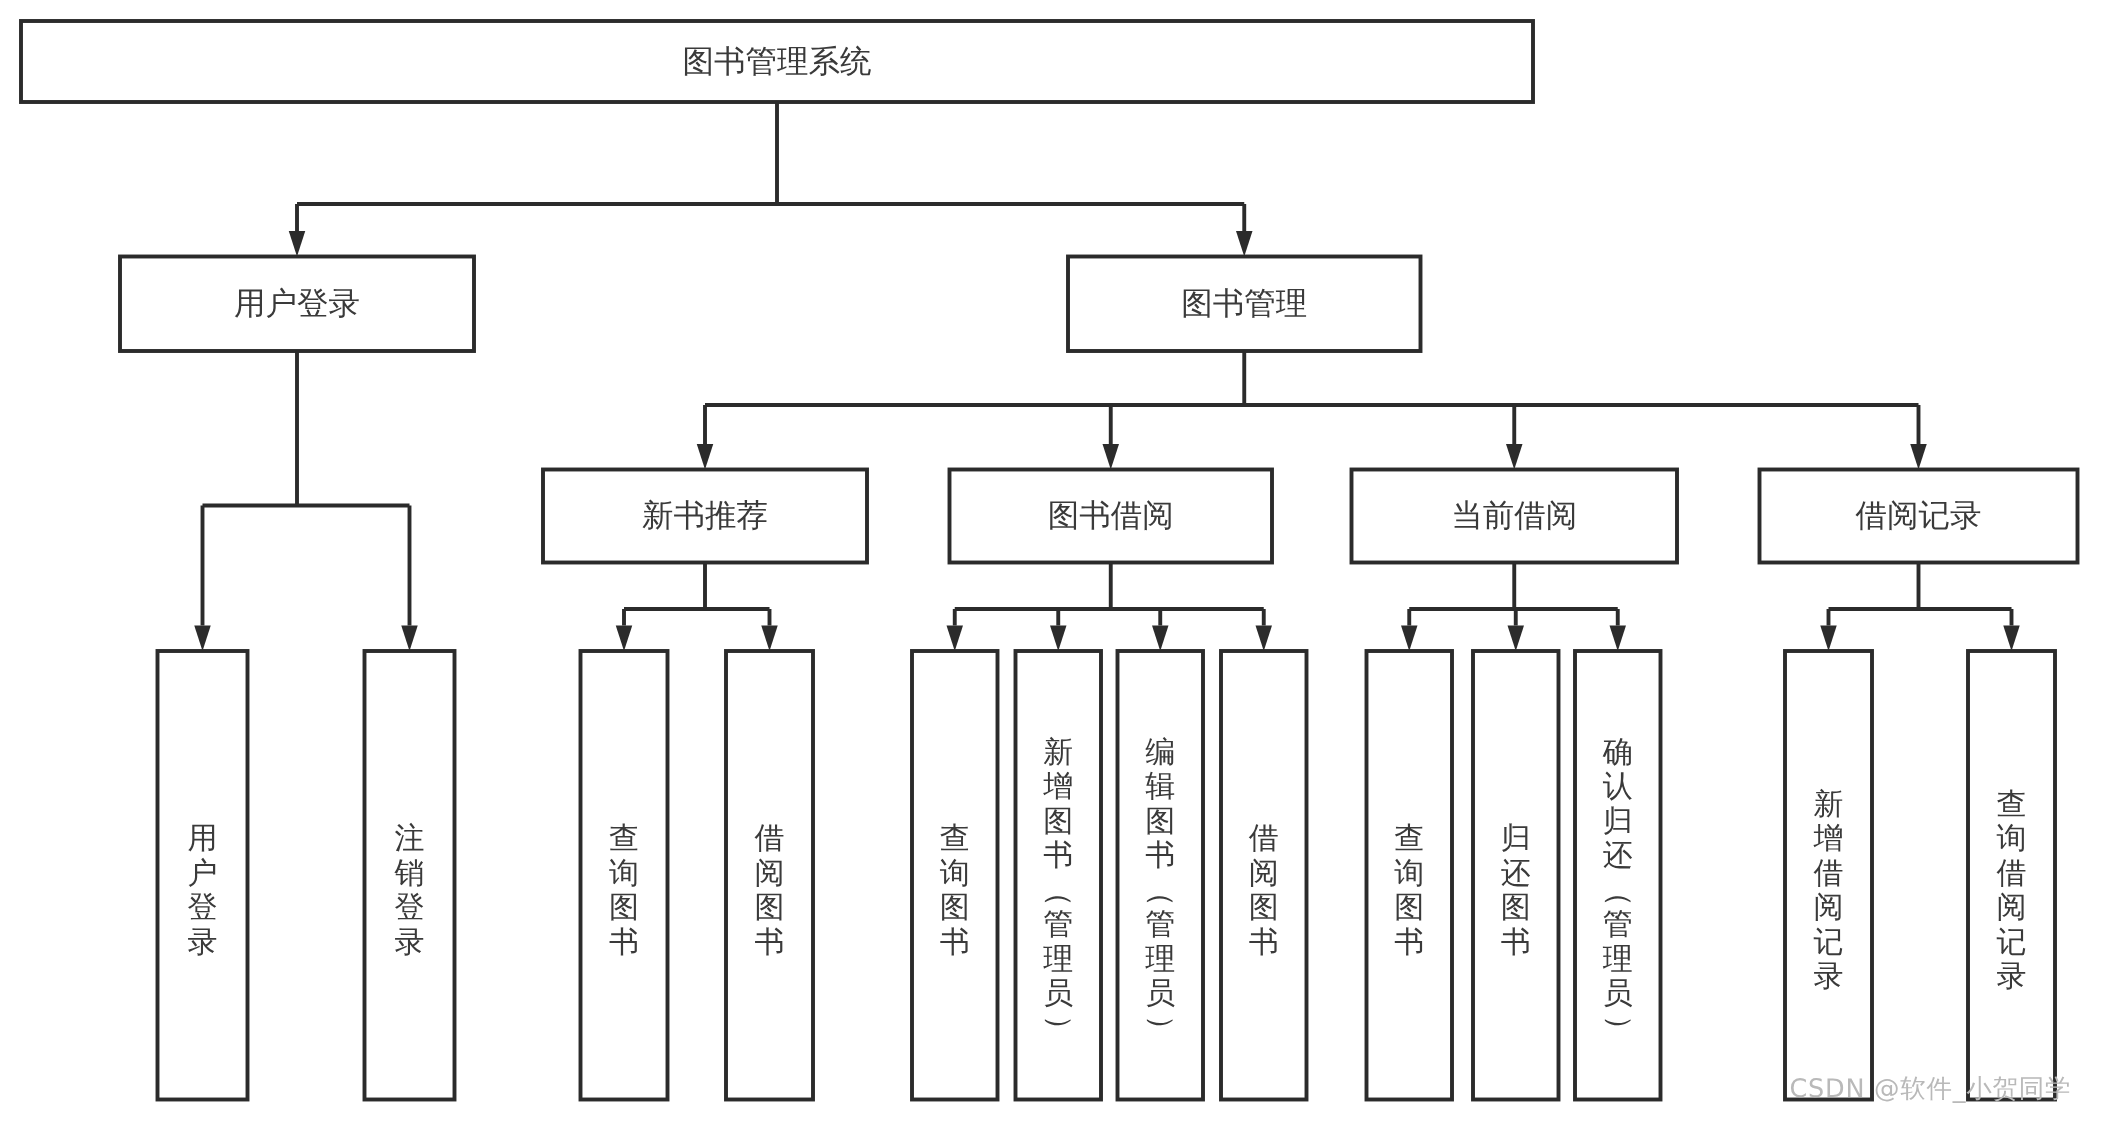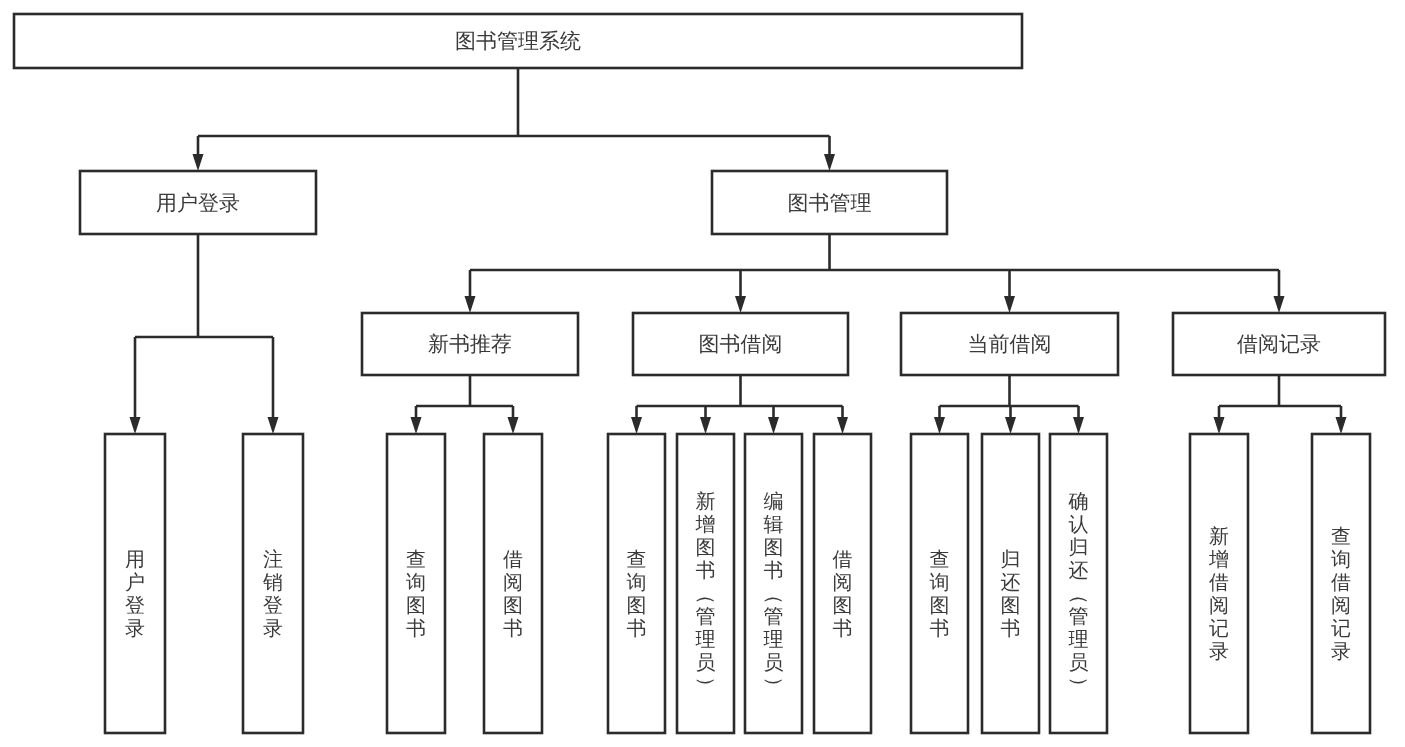--- a/index.html
+++ b/index.html
@@ -287,13 +287,14 @@
             <text x="1341" y="537" class="node-label-v-char">查</text>
             <text x="1341" y="560" class="node-label-v-char">询</text>
             <text x="1341" y="583" class="node-label-v-char">借</text>
             <text x="1341" y="606" class="node-label-v-char">阅</text>
             <text x="1341" y="629" class="node-label-v-char">记</text>
             <text x="1341" y="652" class="node-label-v-char">录</text>
           </g>
         </g>
       </g>
   </svg>
+  <div class="watermark-text" style="left: 1193px; top: 714px;">CSDN @软件_小贺同学</div>
 </div>
 
 </body></html>

